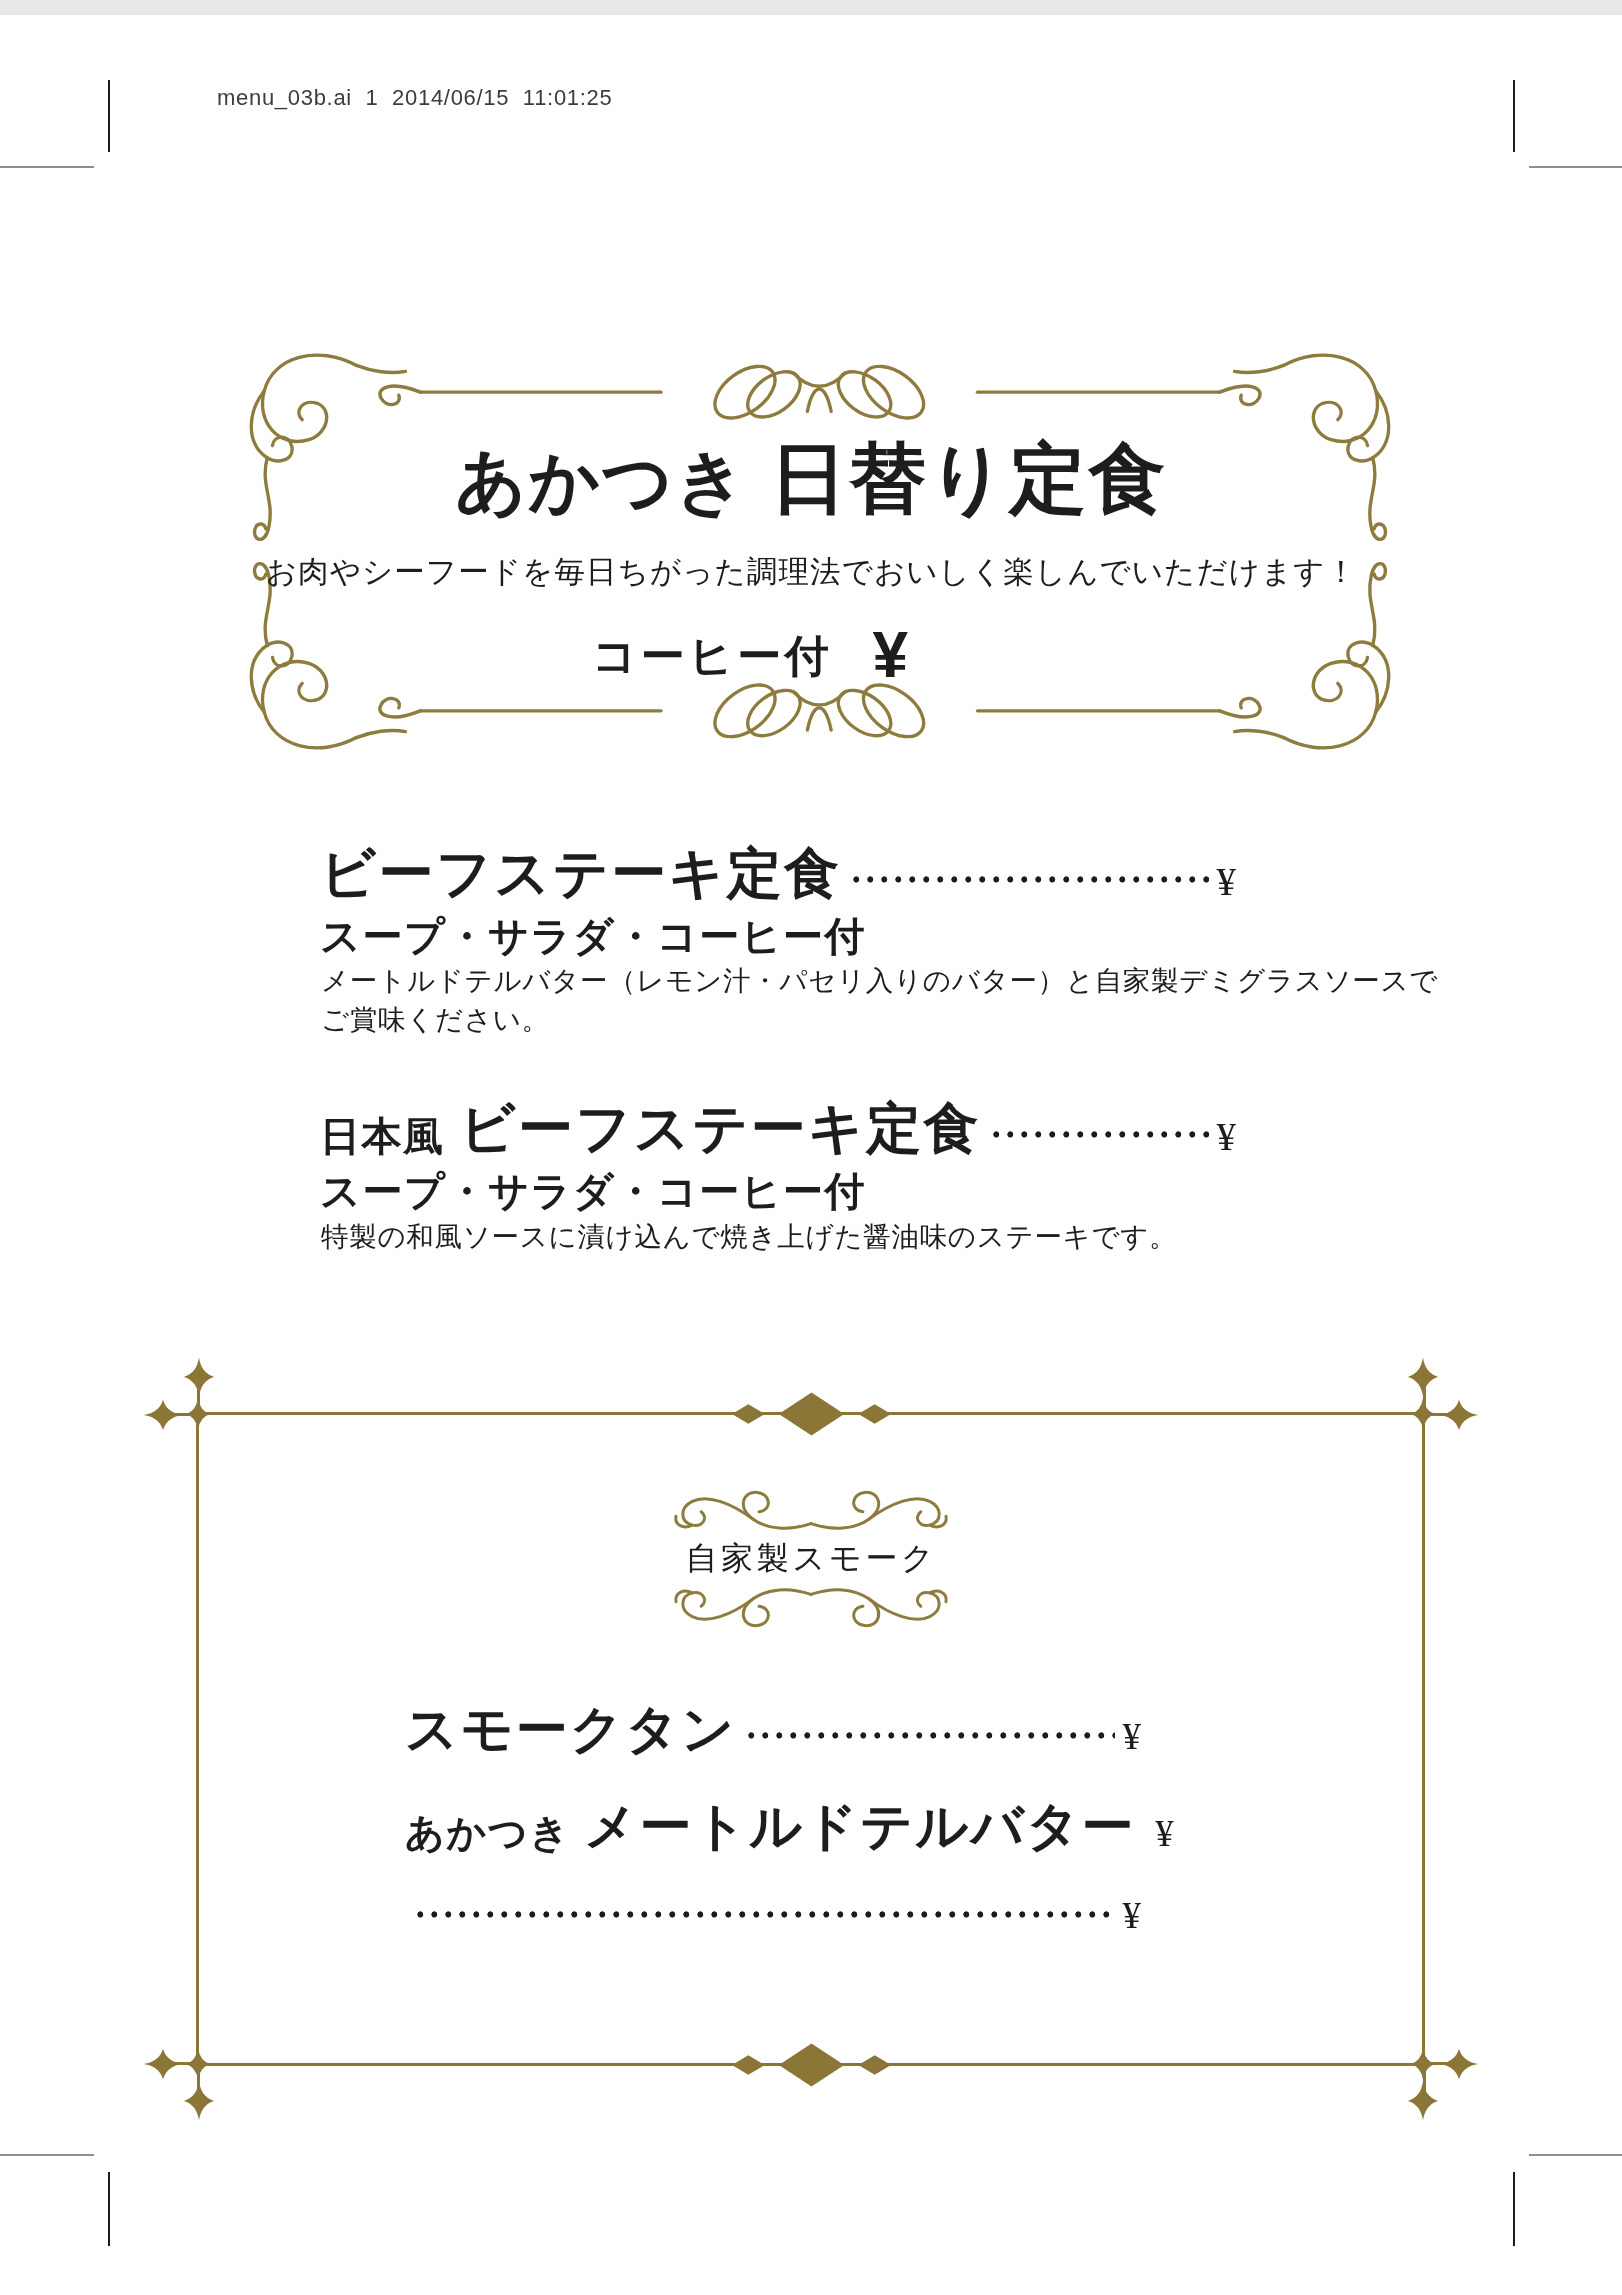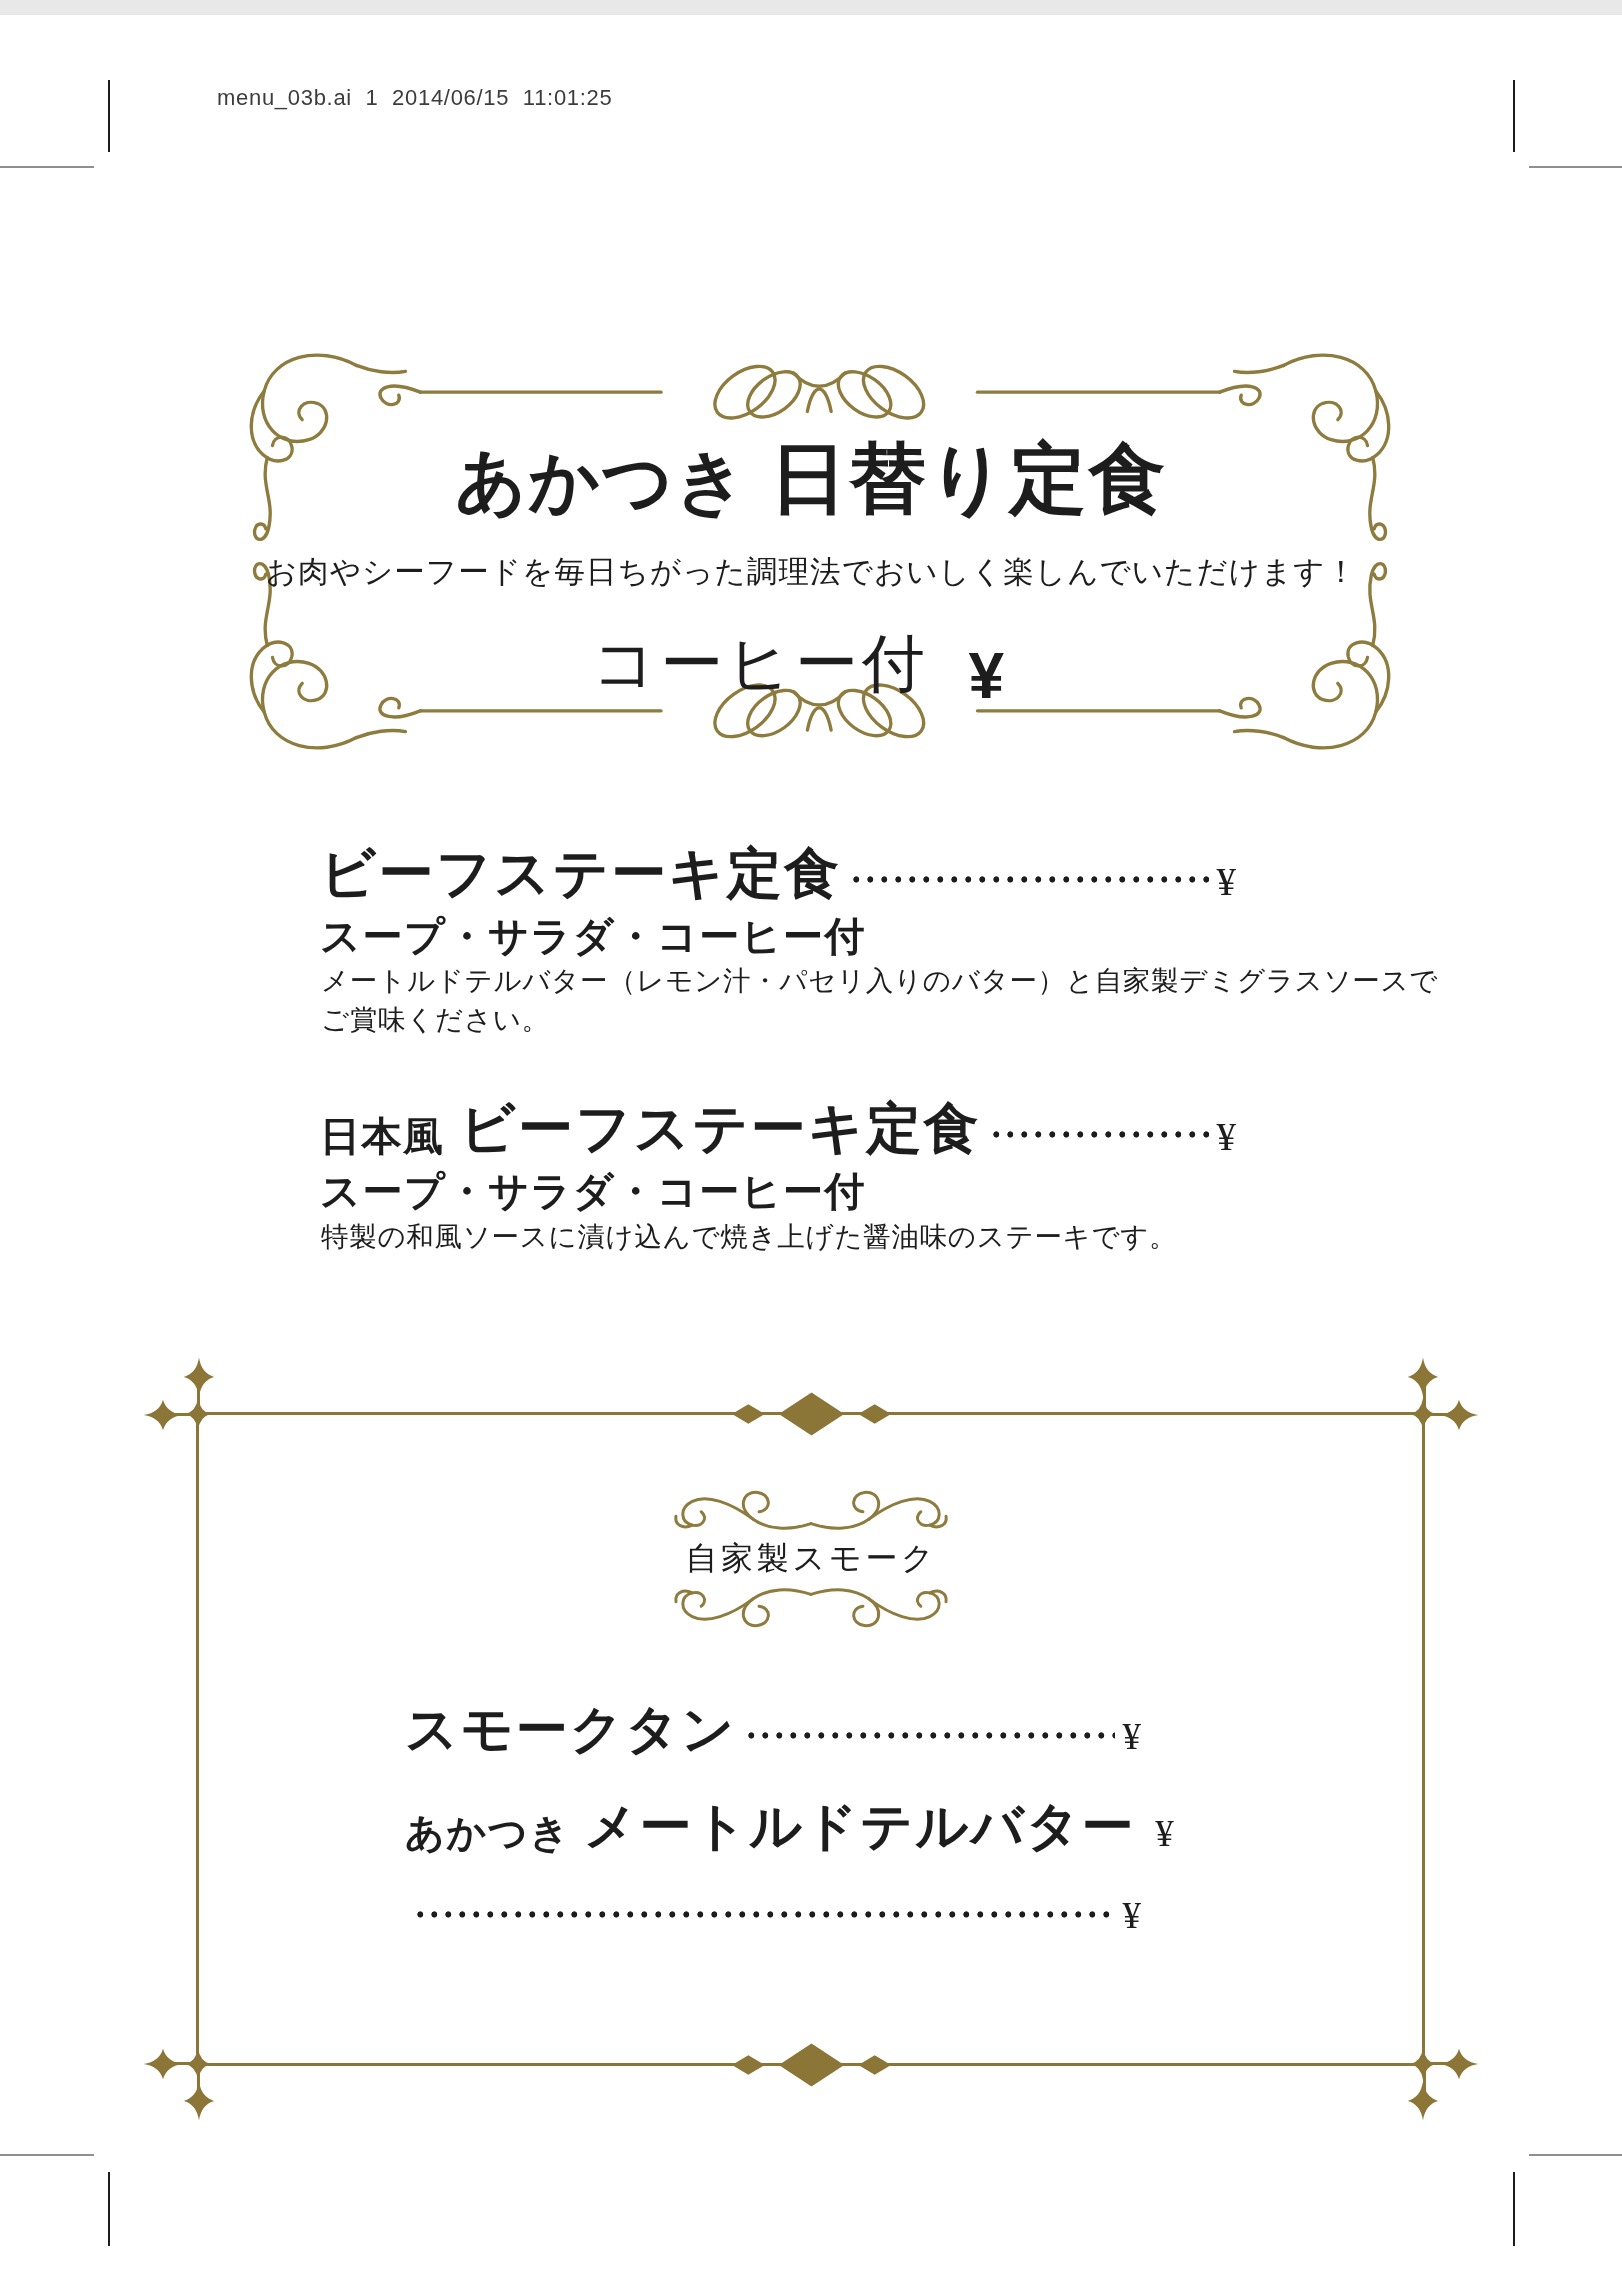--- a/index.html
+++ b/index.html
@@ -12,21 +12,21 @@
   .mark.gray{background:#8f8f8f;}
   svg.deco{position:absolute; overflow:visible;}
 
   
   .title-row{position:absolute; left:0; right:0; top:425px; display:flex; justify-content:center; align-items:baseline; gap:22px;}
   .title-script{font-size:70px; font-weight:900; letter-spacing:1.5px; line-height:1;}
   .title-main{font-size:77px; font-weight:900; letter-spacing:2.2px; line-height:1;}
   .subtitle{position:absolute; left:0; right:0; top:537px; text-align:center;
     font-family:"Liberation Serif","DejaVu Serif",serif; font-size:30.5px; letter-spacing:1.1px;}
   .coffee-row{position:absolute; left:592px; top:608px; display:flex; align-items:flex-end; gap:40px;}
-  .coffee-label{font-size:63px; font-weight:400; letter-spacing:3.7px; line-height:1.3;}
+  .coffee-label{font-size:44px; font-weight:700; letter-spacing:3.7px; line-height:1.3;}
   .coffee-price{font-size:64px; font-weight:900; line-height:1; margin-bottom:-3px;}
 
   
   .mrow{position:absolute; display:flex; align-items:flex-end;}
   .item-name{font-weight:800; font-size:55px; letter-spacing:2.2px; line-height:1; white-space:nowrap;}
   .item-prefix{font-weight:800; font-size:40px; letter-spacing:1.5px; line-height:1; margin-right:15px; white-space:nowrap;}
   .leader{flex:1 1 auto; align-self:flex-end; height:6.7px; margin:0 7.4px 18px 12px;
     background-image:radial-gradient(circle at 3.3px 3.3px, #1c1c1c 2.6px, transparent 3.3px);
     background-size:14px 6.7px; background-repeat:repeat-x;}
   .price{font-family:"Liberation Serif","DejaVu Serif",serif; font-size:39px; line-height:1;}

